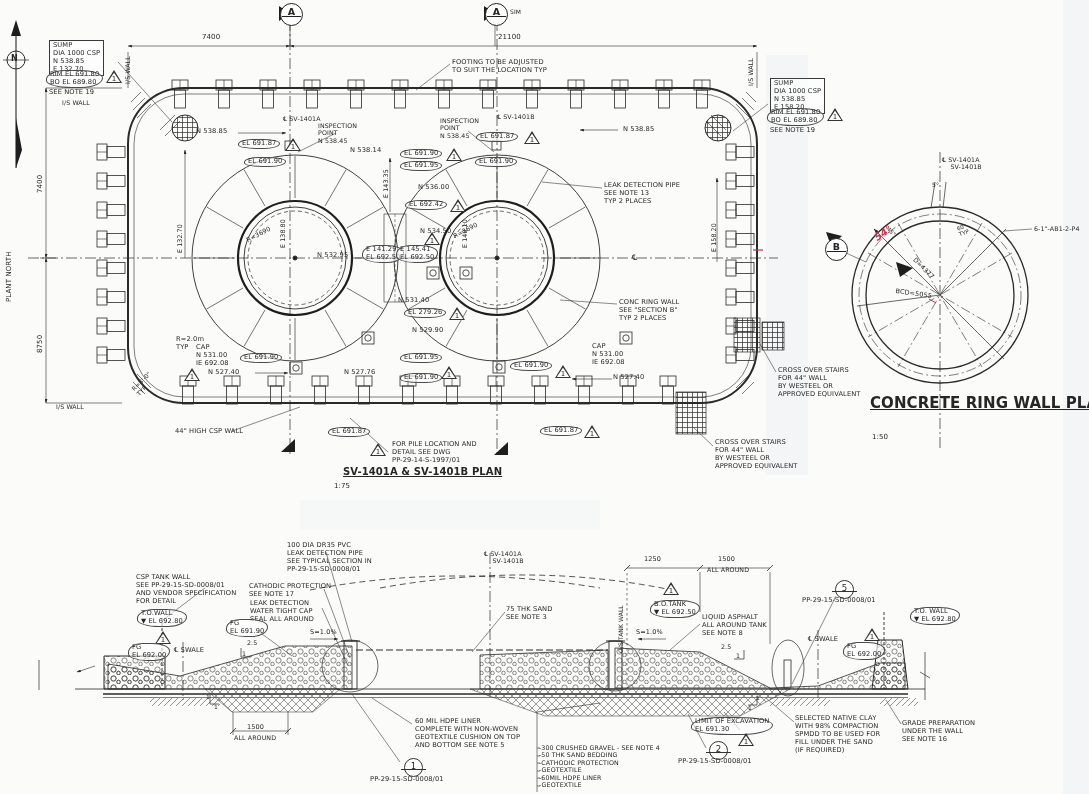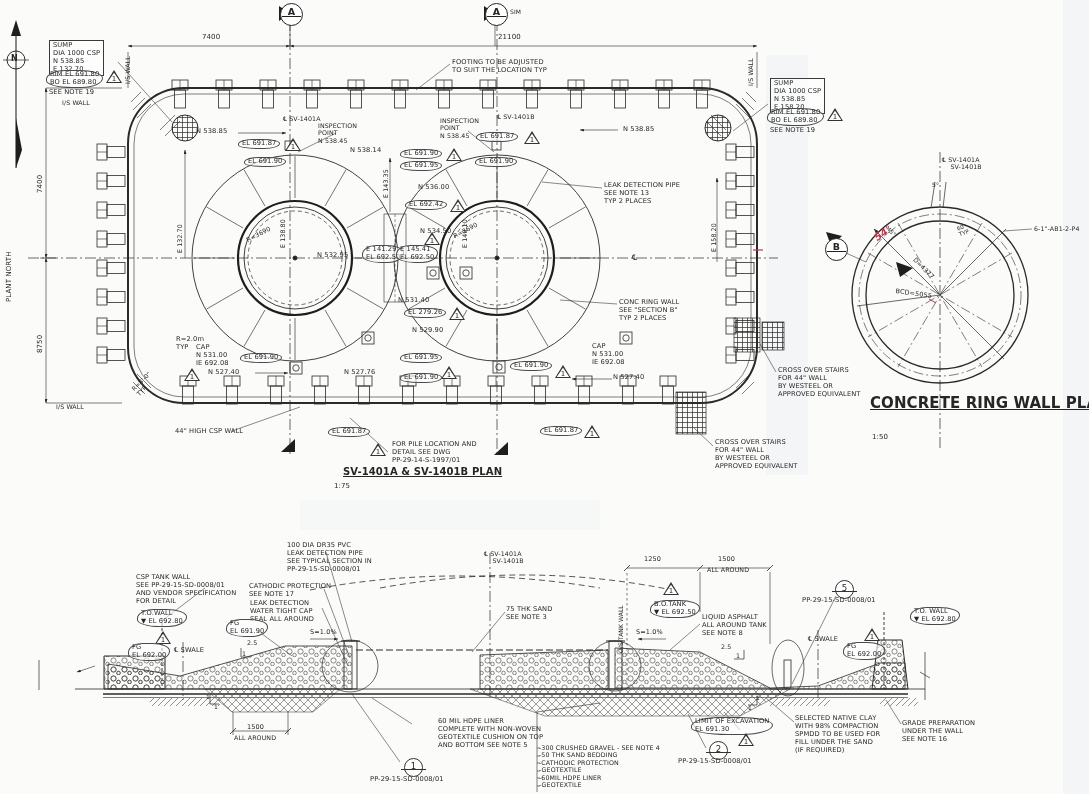--- a/index.html
+++ b/index.html
@@ -517,21 +517,21 @@
       <span class="lbl" style="left: 795px; top: 715px;">SELECTED NATIVE CLAY
 WITH 98% COMPACTION
 SPMDD TO BE USED FOR
 FILL UNDER THE SAND
 (IF REQUIRED)</span>
       <span class="lbl cloud" style="left: 691px; top: 717px;">LIMIT OF EXCAVATION
 EL 691.30</span>
       <span class="lbl tri" style="left: 738px; top: 733px;"><span class="t-bg"></span><span class="t-in"></span><span class="t-n">1</span></span>
       <span class="lbl cir" style="left: 709px; top: 741px;">2</span>
       <span class="lbl" style="left: 678px; top: 758px;">PP-29-15-SD-0008/01</span>
-      <span class="lbl" style="left: 438px; top: 718px;">60 MIL HDPE LINER
+      <span class="lbl" style="left: 415px; top: 718px;">60 MIL HDPE LINER
 COMPLETE WITH NON-WOVEN
 GEOTEXTILE CUSHION ON TOP
 AND BOTTOM SEE NOTE 5</span>
       <span class="lbl cir" style="left: 404px; top: 758px;">1</span>
       <span class="lbl" style="left: 370px; top: 776px;">PP-29-15-SD-0008/01</span>
       <span class="lbl" style="left: 539px; top: 744px; font-size: 6.3px;">-300 CRUSHED GRAVEL - SEE NOTE 4
 -50 THK SAND BEDDING
 -CATHODIC PROTECTION
 -GEOTEXTILE
 -60MIL HDPE LINER

